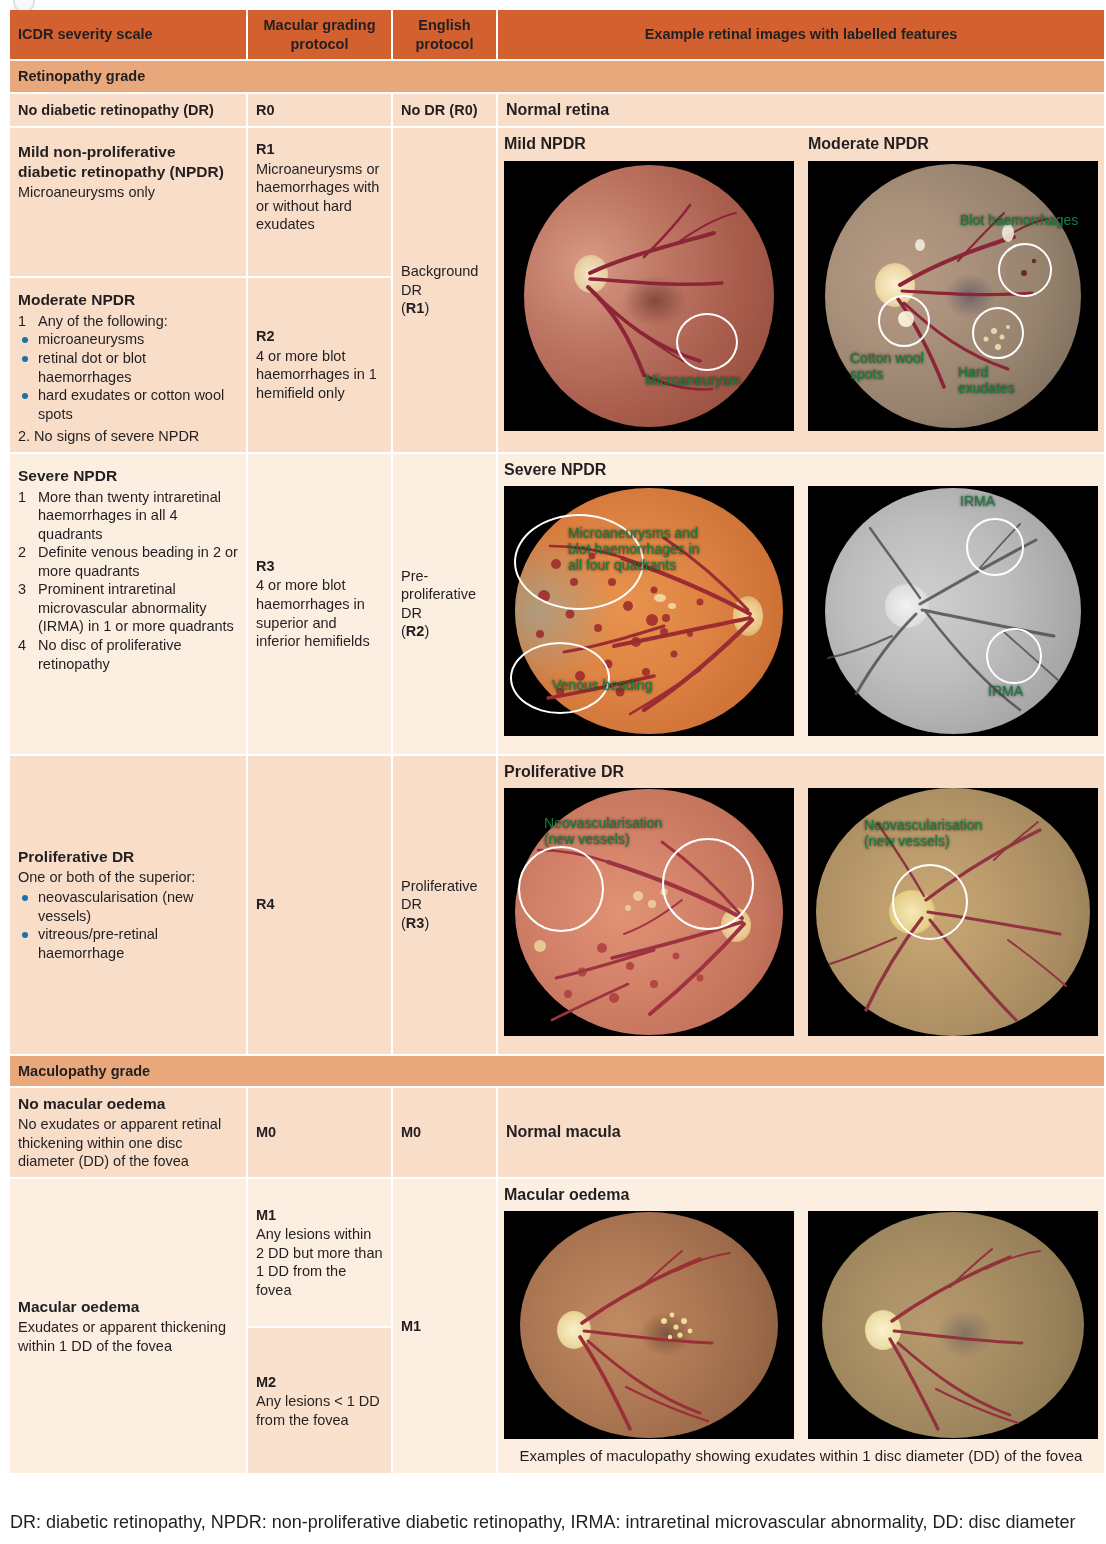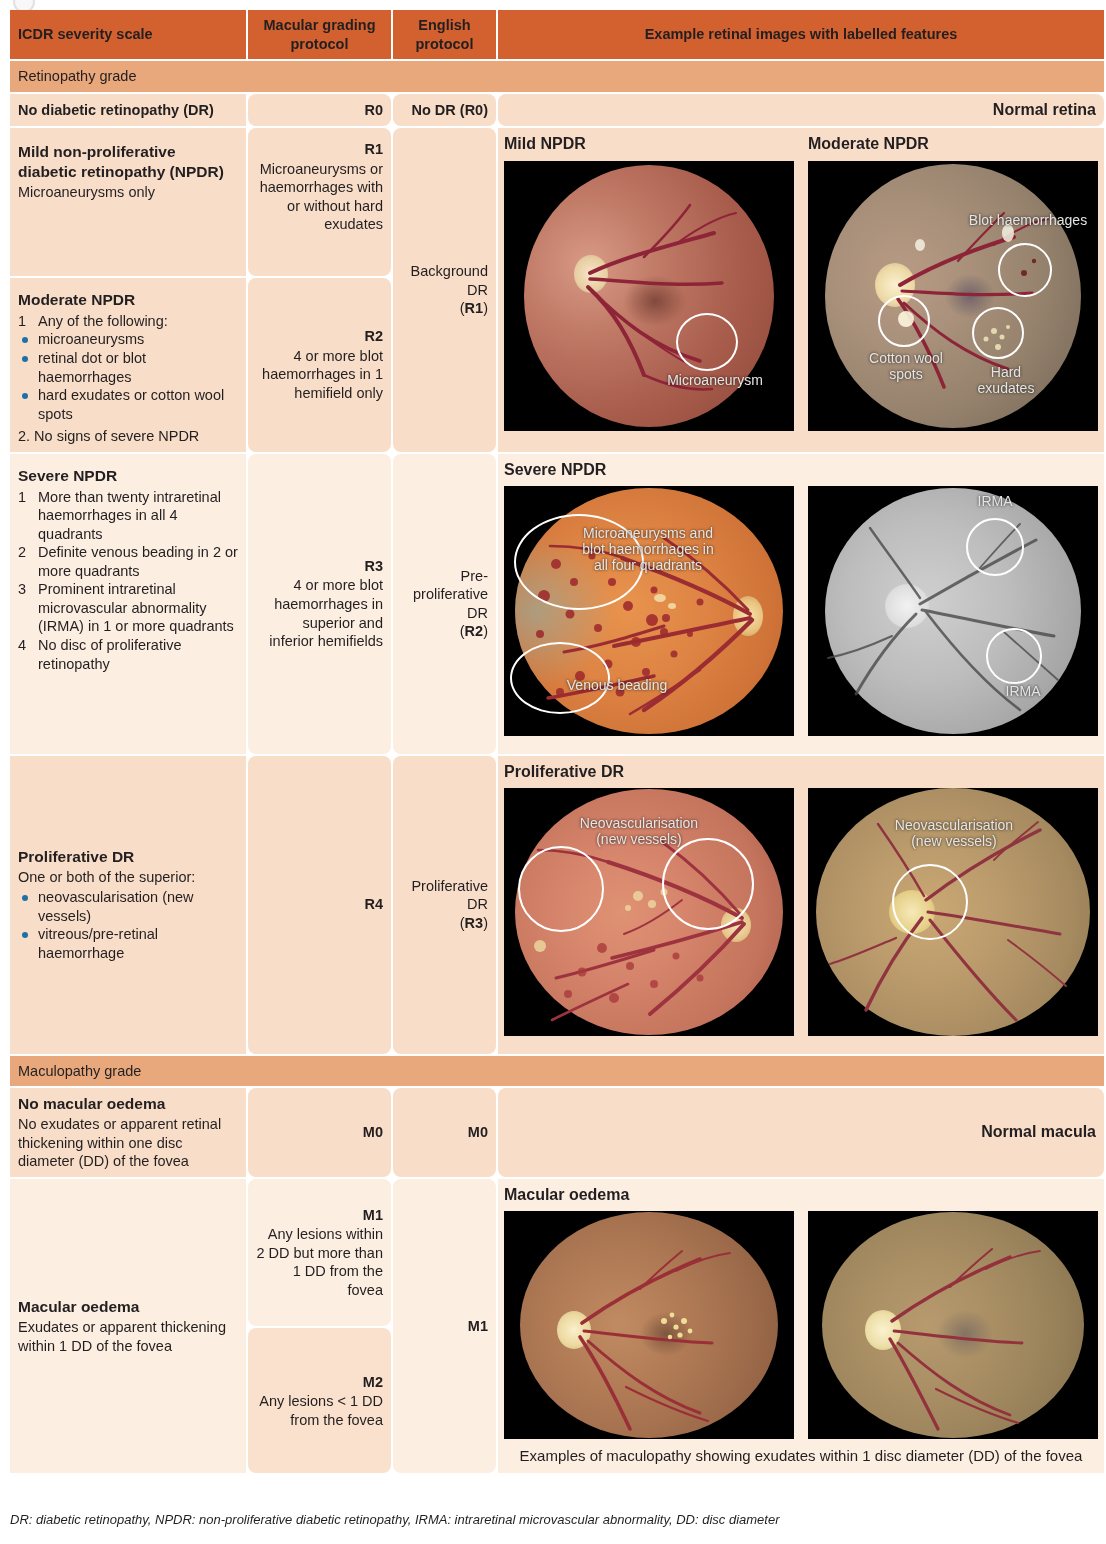--- a/index.html
+++ b/index.html
@@ -39,27 +39,27 @@
   
   .c1{ width:236px; }
   .c2{ width:143px; }
   .c3{ width:103px; }
   .c4{ width:606px; }
 
   
   .hdr         { background:#d2612f !important; color:#ffffff; font-weight:bold;
                  text-align:center; font-size:16px; padding:12px 8px; line-height:1.2;}
   .hdr.left    { text-align:left; }
-  .band        { background:#e8a87c !important; font-weight:normal; font-size:17px;
+  .band        { background:#e8a87c !important; font-weight:bold; font-size:17px;
                  padding:10px 12px; }
   .tint-a      { background:#f8ddc9 !important;margin-left:11px; }
   .tint-b      { background:#fdeee2 !important; }
   .tint-c      { background:#f9e1ce !important; }
 
-  .center{ text-align:right;border-radius:8px; }
+  .center{ text-align:left; }
   .left{ text-align:left; }
   .b{ font-weight:bold; }
   .sm{ font-size:14px; }
 
   .celltitle{ font-weight:bold; display:block; margin-bottom:1px; }
   .cellsub{ display:block; }
 
   ol.numlist{ margin:2px 0 0 0; padding:0; list-style:none; }
   ol.numlist > li{
     position:relative; padding-left:20px; margin-bottom:0px;
@@ -81,34 +81,34 @@
     display:block; text-align:left; font-weight:bold; font-size:16px;
     margin:2px 0 6px 0;
   }
   .panelpair{ display:flex; gap:14px; justify-content:center; }
   .panel{ position:relative; overflow:hidden; background:#000; }
   .fundus{
     position:absolute; left:50%; top:50%; transform:translate(-50%,-50%);
     border-radius:50%;
   }
   .lbl{
-    position:absolute; color:#e5e5e5; font-size:14px; line-height:1.14;
-    text-align:center; text-shadow:0 0 3px rgba(0,0,0,.85);
+    position:absolute; color:#15803d; font-size:14px; line-height:1.14;
+    text-shadow:0 0 3px rgba(0,0,0,.85);
     pointer-events:none; white-space:pre-line;
   }
   .ring{
     position:absolute; border:2px solid #fff; border-radius:50%;
   }
   .caption{
     display:block; text-align:center; font-size:15px; margin-top:7px;
   }
 
   .footnote{
     position:absolute; left:10px; top:1512px;
-    font-size:13px; color:#231f20;font-style:italic;
+    font-size:18px; color:#231f20;
   }
 </style>
 </head>
 <body>
 
 <div class="artifact-dot"></div>
 
 <table class="grid">
   <colgroup>
     <col class="c1">

